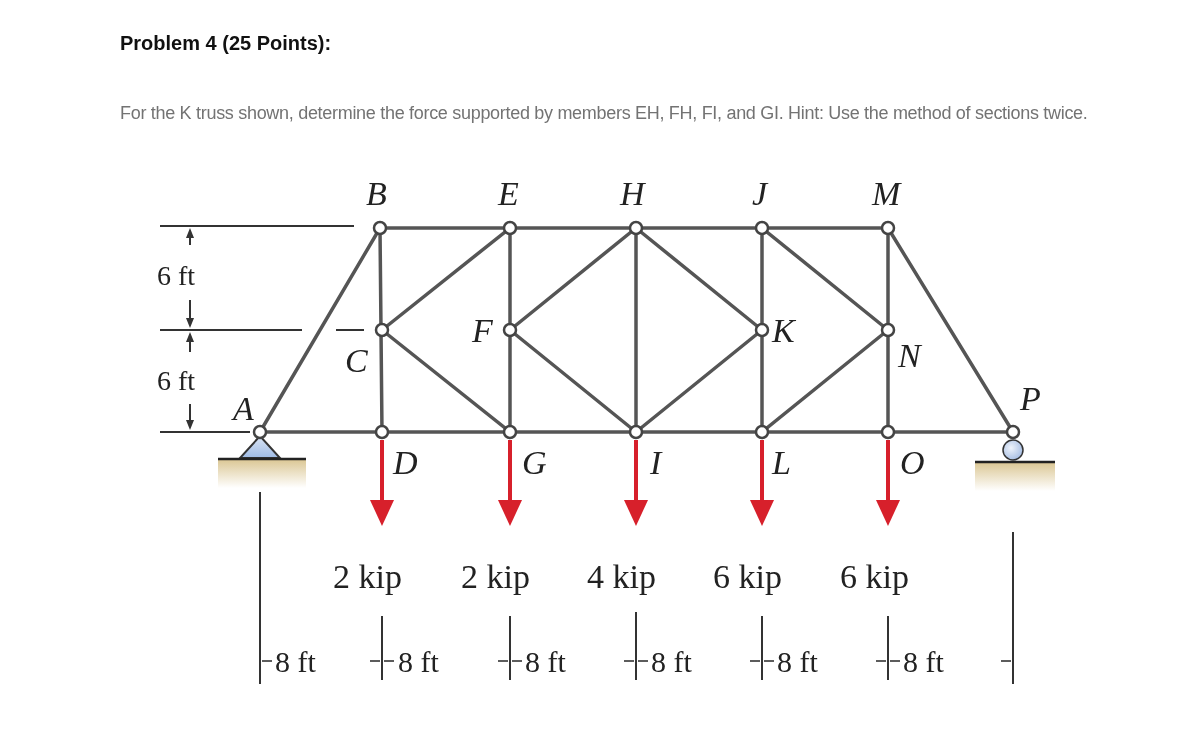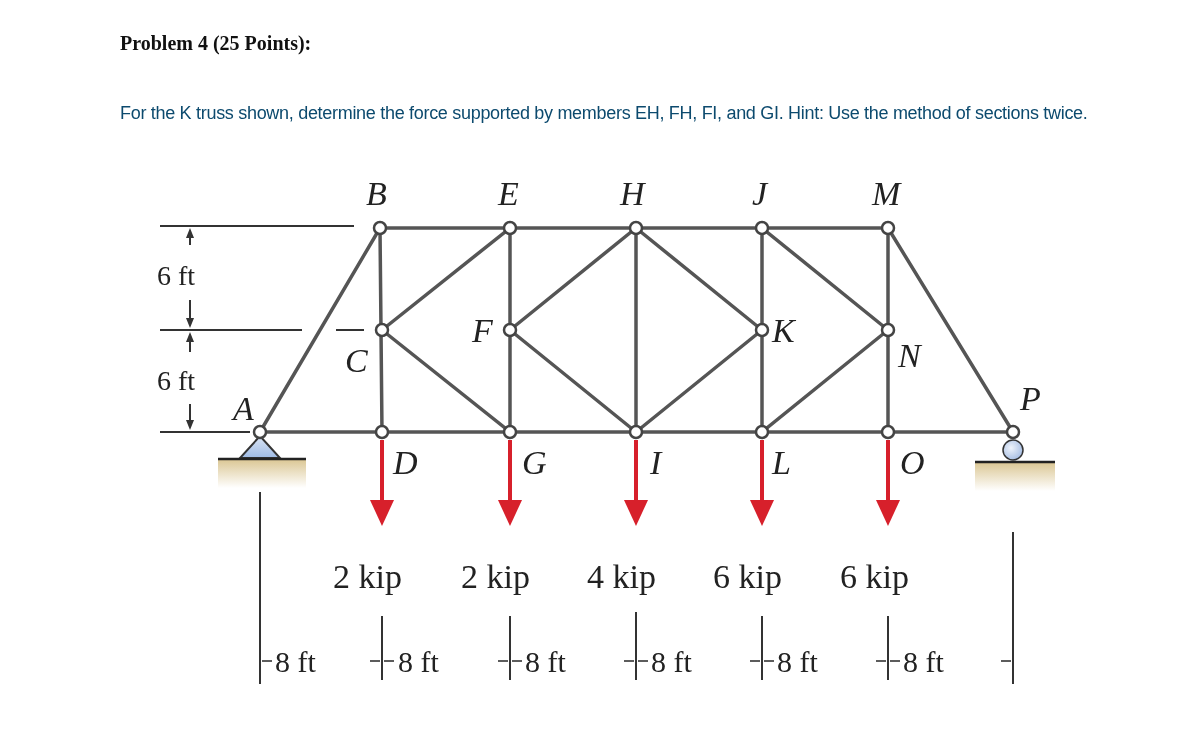--- a/index.html
+++ b/index.html
@@ -1,23 +1,23 @@
 <!DOCTYPE html>
 <html><head>
 <meta charset="utf-8">
 <style>
   html, body { margin: 0; padding: 0; background: #ffffff; }
   body { width: 1181px; height: 752px; position: relative; overflow: hidden; }
   .title {
     position: absolute; left: 120px; top: 32px;
-    font-family: Liberation Serif, serif; font-weight: bold; font-size: 20px; color: #111;
+    font-family: Liberation Sans, sans-serif; font-weight: bold; font-size: 20px; color: #111;
   }
   .statement {
     position: absolute; left: 120px; top: 98px; width: 990px;
-    font-family: "Liberation Sans", sans-serif; font-size: 18px; line-height: 30px; color: #0c4a6e;
+    font-family: "Liberation Sans", sans-serif; font-size: 18px; line-height: 30px; color: #737373;
     letter-spacing: -0.3px;
   }
   svg.fig { position: absolute; left: 0; top: 0; }
   .lbl { font-family: "Liberation Serif", serif; font-style: italic; font-size: 34px; fill: #222; }
   .dim { font-family: "Liberation Serif", serif; font-size: 28px; fill: #222; }
   .load { font-family: "Liberation Serif", serif; font-size: 34px; fill: #222; }
   .bottomdim { font-family: "Liberation Serif", serif; font-size: 30px; fill: #222; }
 </style>
 </head>
 <body>

